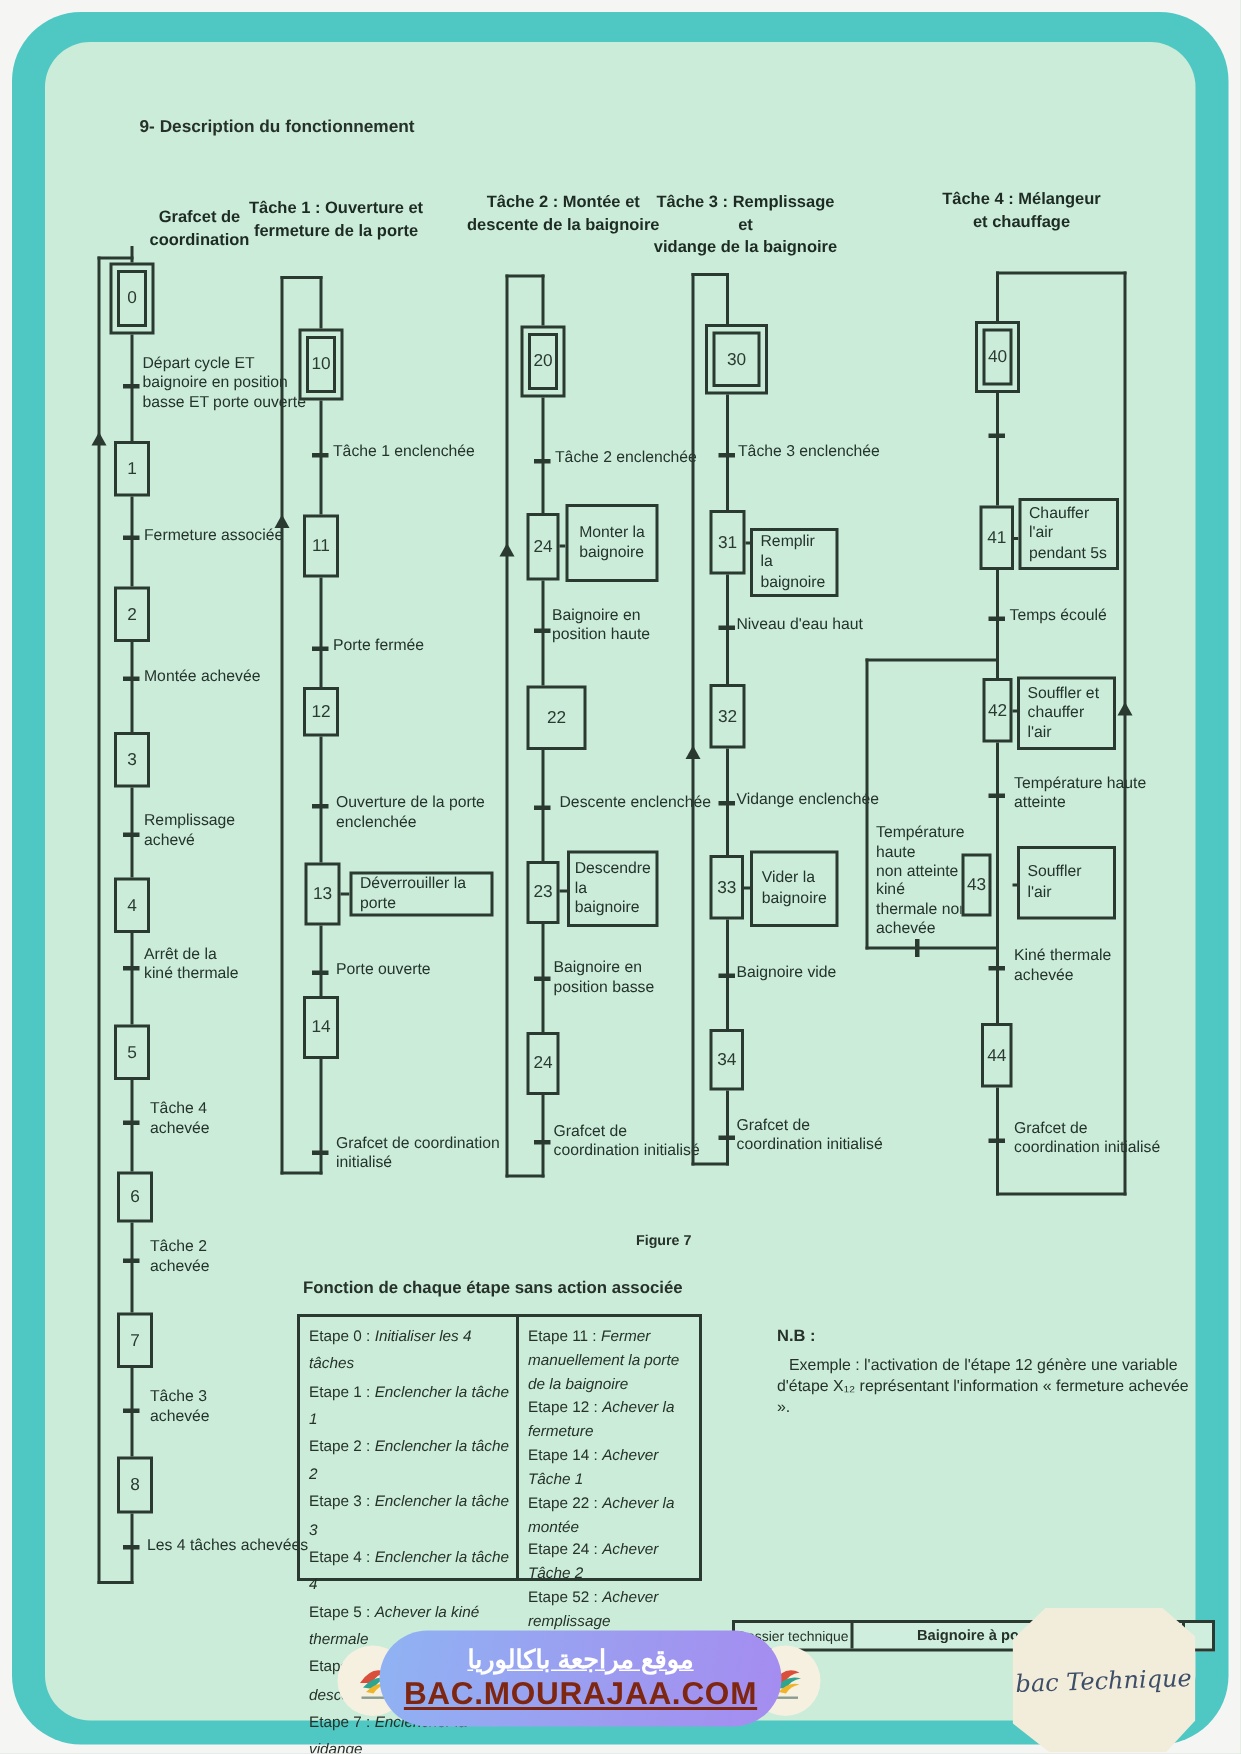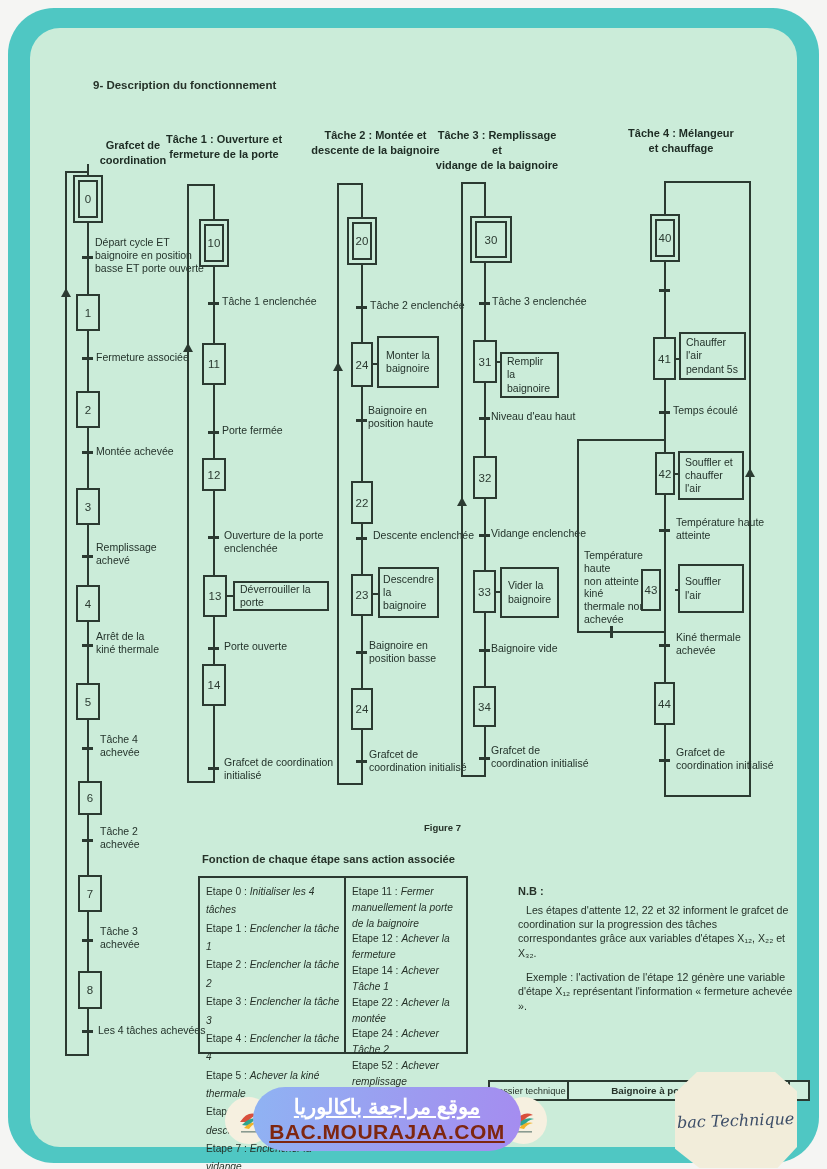--- a/index.html
+++ b/index.html
@@ -37,21 +37,21 @@
   .nb b{display:block;margin-bottom:4px;font-size:11px}
   .nb p{margin-bottom:10px;text-indent:8px}
   
   .ftable{position:absolute;left:488px;top:1080px;width:322px;height:21px;border:2px solid #2b3a31;display:flex;z-index:1;background:#cfeedd}
   .ftable .c1{width:79px;border-right:2px solid #2b3a31;display:flex;align-items:center;justify-content:center;font-size:9.3px}
   .ftable .c2{flex:1;display:flex;align-items:center;justify-content:center;font-weight:bold;font-size:9.8px;border-right:2px solid #2b3a31}
   .ftable .c3{width:18px}
   .badge{position:absolute;left:253px;top:1087px;width:268px;height:64px;border-radius:32px;z-index:3;
          background:linear-gradient(100deg,#8fb3f3 0%,#9d9af0 60%,#a58cf0 100%);
          display:flex;flex-direction:column;align-items:center;justify-content:center;gap:1px}
-  .badge .ar{color:#ffffff;font-weight:bold;font-size:21px;text-decoration:underline}
+  .badge .ar{color:#ffffff;font-weight:bold;font-size:17px;text-decoration:underline}
   .badge .url{color:#7e2610;font-weight:bold;font-size:21px;letter-spacing:.5px;text-decoration:underline}
   .logo-circle{position:absolute;width:47px;height:47px;border-radius:50%;background:#f6f0e0;z-index:2;
                display:flex;align-items:center;justify-content:center}
   .blob{position:absolute;left:675px;top:1072px;width:122px;height:96px;background:#f2edda;z-index:3;
         clip-path:polygon(18% 0,82% 0,100% 20%,100% 78%,84% 100%,20% 100%,0 80%,0 22%);
         display:flex;align-items:center;justify-content:center}
   .blob span{font-family:"DejaVu Serif",serif;font-style:italic;font-size:16px;color:#3d4e68;transform:rotate(-2deg)}
 </style>
 </head>
 <body>
@@ -195,21 +195,21 @@
   <div class="st" style="left:351px;top:342px;width:22px;height:45px">
       <span>24</span>
     </div>
   <div class="hl" style="left:373px;top:363px;width:4px"></div>
   <div class="act" style="left:377px;top:336px;width:62px;height:52px">Monter la
 baignoire</div>
   <div class="tk" style="left:356px;top:419px"></div>
   <div class="tl" style="left:368px;top:404px">Baignoire en
 position haute</div>
 
-  <div class="st" style="left:351px;top:481px;width:22px;height:43px">
+  <div class="st" style="left:351px;top:457px;width:40px;height:43px">
       <span>22</span>
     </div>
   <div class="tk" style="left:356px;top:537px"></div>
   <div class="tl" style="left:373px;top:529px">Descente enclenchée</div>
 
   <div class="st" style="left:351px;top:574px;width:22px;height:42px">
       <span>23</span>
     </div>
   <div class="hl" style="left:373px;top:593px;width:5px"></div>
   <div class="act" style="left:378px;top:567px;width:61px;height:51px">Descendre
@@ -345,21 +345,20 @@
     <div class="frow"><span>Etape 14 :</span><i>Achever Tâche 1</i></div>
     <div class="frow"><span>Etape 22 :</span><i>Achever la montée</i></div>
     <div class="frow"><span>Etape 24 :</span><i>Achever Tâche 2</i></div>
     <div class="frow"><span>Etape 52 :</span><i>Achever remplissage</i></div>
     <div class="frow"><span>Etape 34 :</span><i>Achever Tâche 3</i></div>
     <div class="frow"><span>Etape 44 :</span><i>Achever Tâche 4</i></div>
   </div>
 
   <div class="nb">
     <b>N.B :</b>
-    <p>Les étapes d'attente 12,  22 et 32  informent le grafcet de coordination sur la progression des tâches correspondantes grâce aux variables d'étapes X₁₂, X₂₂ et X₃₂.</p>
     <p>Exemple : l'activation de l'étape 12 génère une variable d'étape X₁₂ représentant l'information « fermeture achevée ».</p>
   </div>
 
   <div class="ftable">
     <div class="c1">Dossier technique</div>
     <div class="c2">Baignoire à position réglable</div>
     <div class="c3"></div>
   </div>
 
   <div class="logo-circle" style="left:225px;top:1097px">

